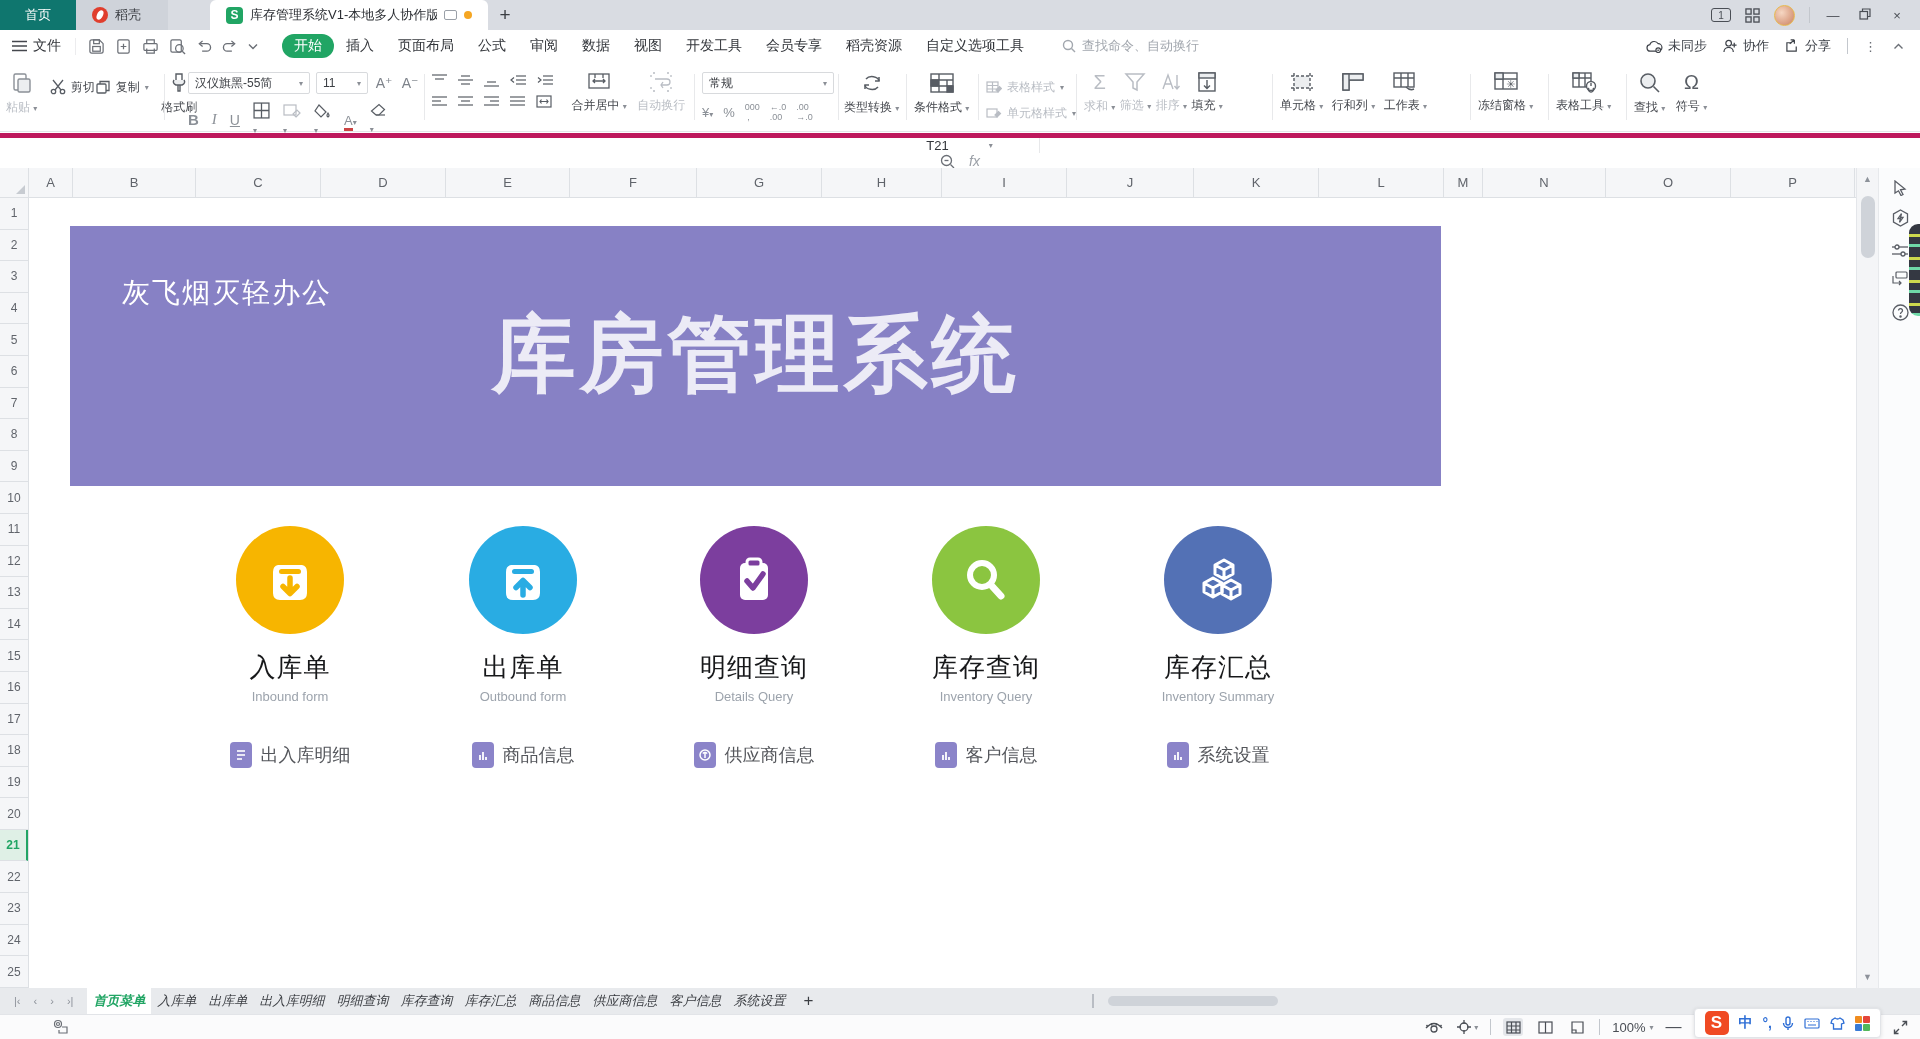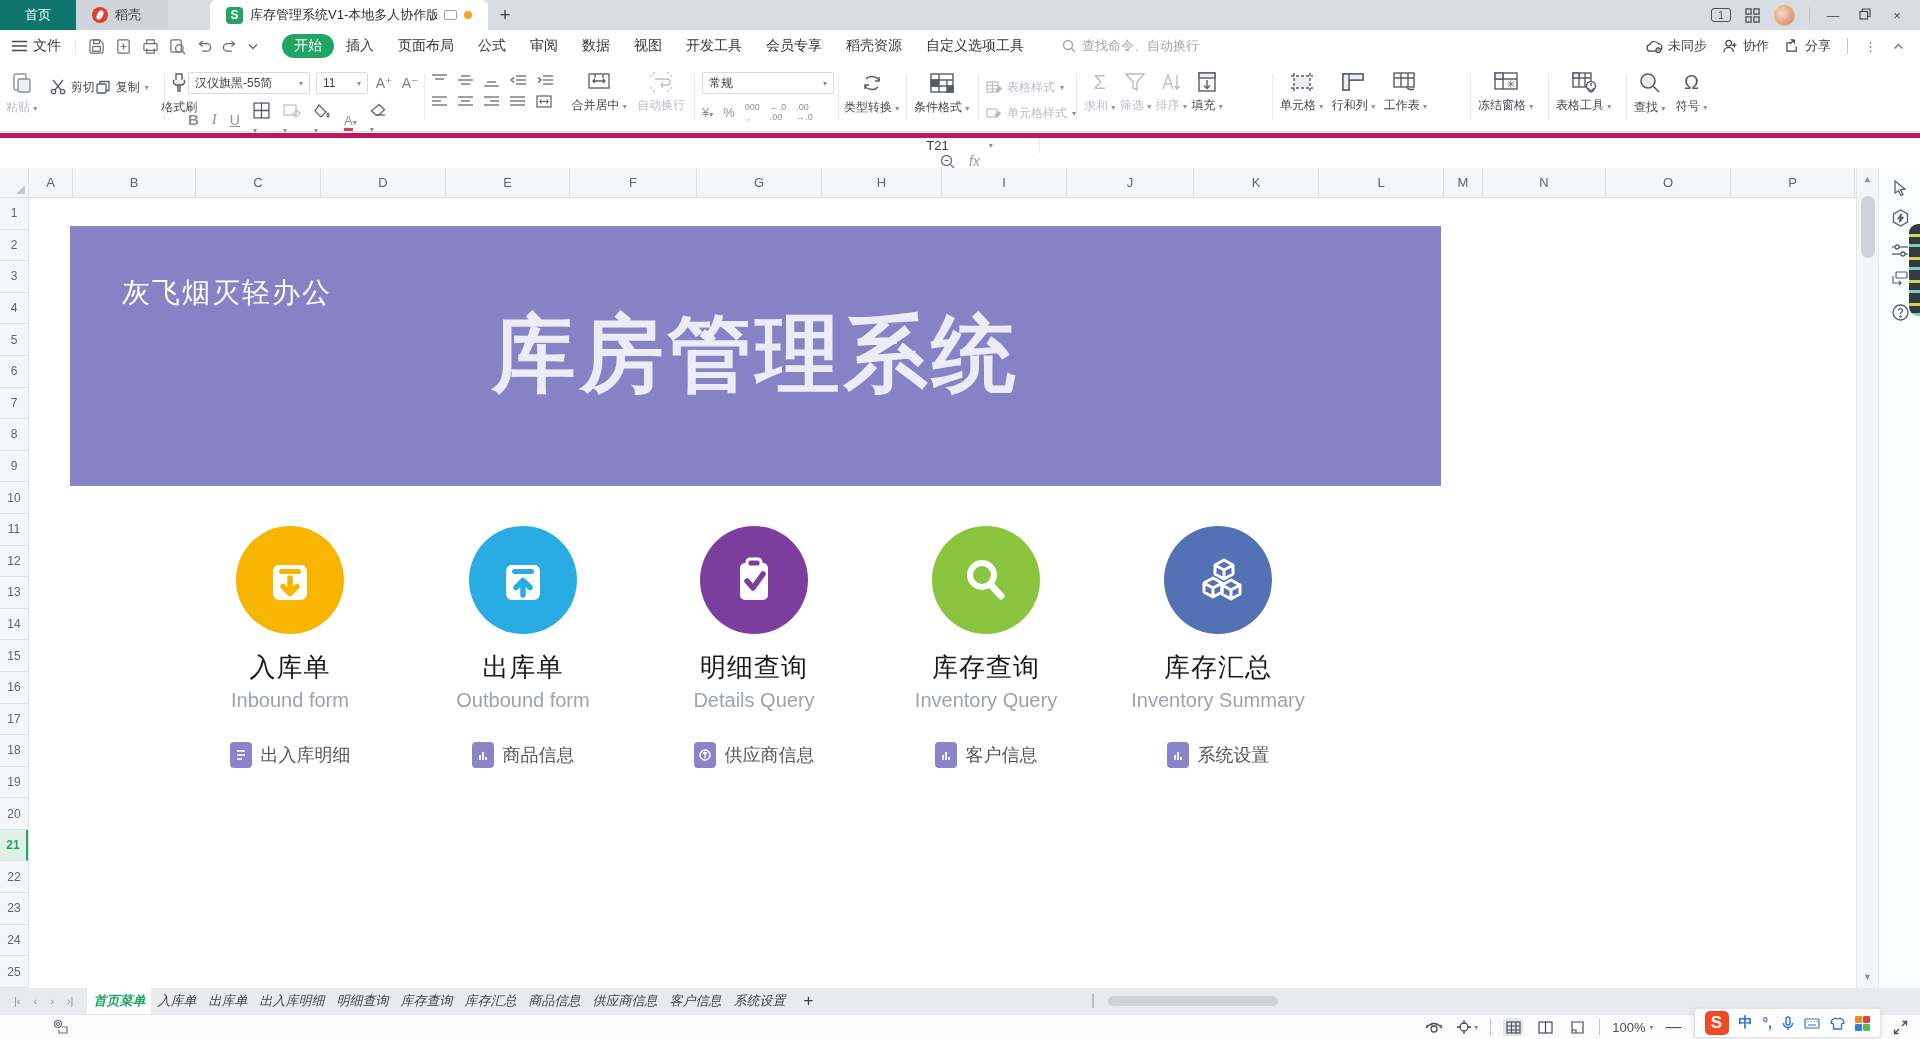--- a/index.html
+++ b/index.html
@@ -75,21 +75,21 @@
 
   
   .banner { position:absolute; left:41px; top:28px; width:1371px; height:260px; background:#8781c5; }
   .brand { position:absolute; left:52px; top:48px; font-size:28px; color:#fff; letter-spacing:2px; }
   .big-title { position:absolute; left:0; top:86px; width:100%; text-align:center; font-size:84px; font-weight:bold; color:rgba(255,255,255,.84); letter-spacing:4px; line-height:1; }
   .subtitle { position:absolute; left:0; top:190px; width:100%; text-align:center; font-size:21px; color:#fff; letter-spacing:1px; }
   .card { position:absolute; left:41px; top:288px; width:1371px; height:331px; background:#fff; }
   .module { position:absolute; top:40px; width:220px; text-align:center; }
   .circle { width:108px; height:108px; border-radius:50%; margin:0 auto; display:flex; align-items:center; justify-content:center; }
   .mname { margin-top:16px; font-size:26px; color:#17181a; font-weight:500; letter-spacing:1px; }
-  .men { margin-top:4px; font-size:20px; color:#9ca3ac; }
+  .men { margin-top:4px; font-size:13px; color:#9ca3ac; }
   .mlink { position:absolute; top:256px; width:220px; display:flex; align-items:center; justify-content:center; gap:9px; font-size:18px; color:#54565b; }
   .lico { width:22px; height:26px; border-radius:4px; background:#8b84c9; display:flex; align-items:center; justify-content:center; flex:none; }
   .footerbar { position:absolute; left:41px; top:619px; width:1371px; height:93px; background:#8781c5; }
   .flink { position:absolute; top:33px; font-size:19px; color:#fff; text-decoration:underline; text-underline-offset:5px; }
 
   
   .vscroll { position:absolute; left:1856px; top:0; width:22px; height:820px; background:#f4f5f7; border-left:1px solid #e4e6ea; }
   .varrow { height:22px; display:flex; align-items:center; justify-content:center; color:#8d929a; font-size:9px; }
   .vthumb { position:absolute; left:4px; top:28px; width:14px; height:62px; background:#cfd3d9; border-radius:7px; }
   .sidebar { position:absolute; left:1878px; top:0; width:42px; height:820px; background:#fbfcfd; border-left:1px solid #e7e9ec; }

